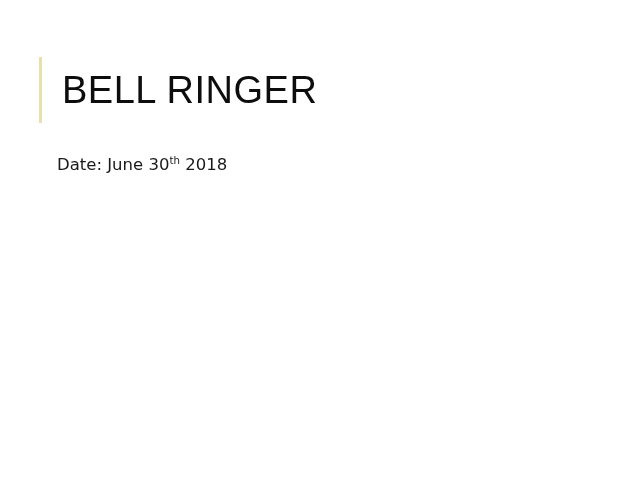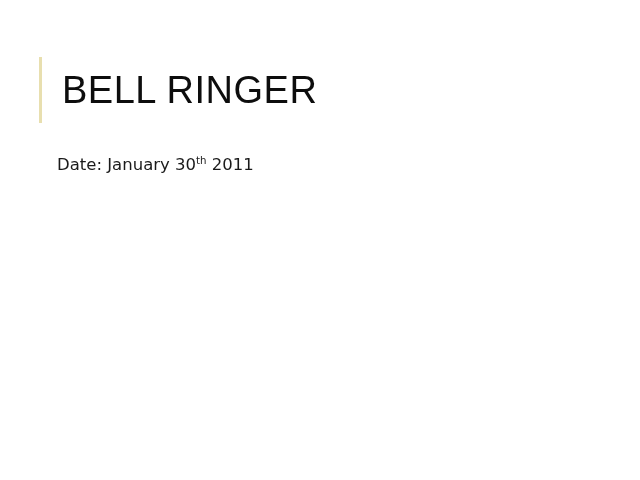--- a/index.html
+++ b/index.html
@@ -82,18 +82,18 @@
 
 <div class="slide">
 
   <div class="title-block">
     <div class="title-accent-rule"></div>
     <h1 class="slide-title">BELL RINGER</h1>
   </div>
 
   <div class="body-block">
 
-    <p class="body-line date-line"><span>Date: January 30</span><span class="ordinal-suffix">th</span><span> 2011</span></p>
+    <p class="body-line date-line"><span>Date: June 30</span><span class="ordinal-suffix">th</span><span> 2018</span></p>
 
 
   </div>
 
 </div>
 
 </body></html>

